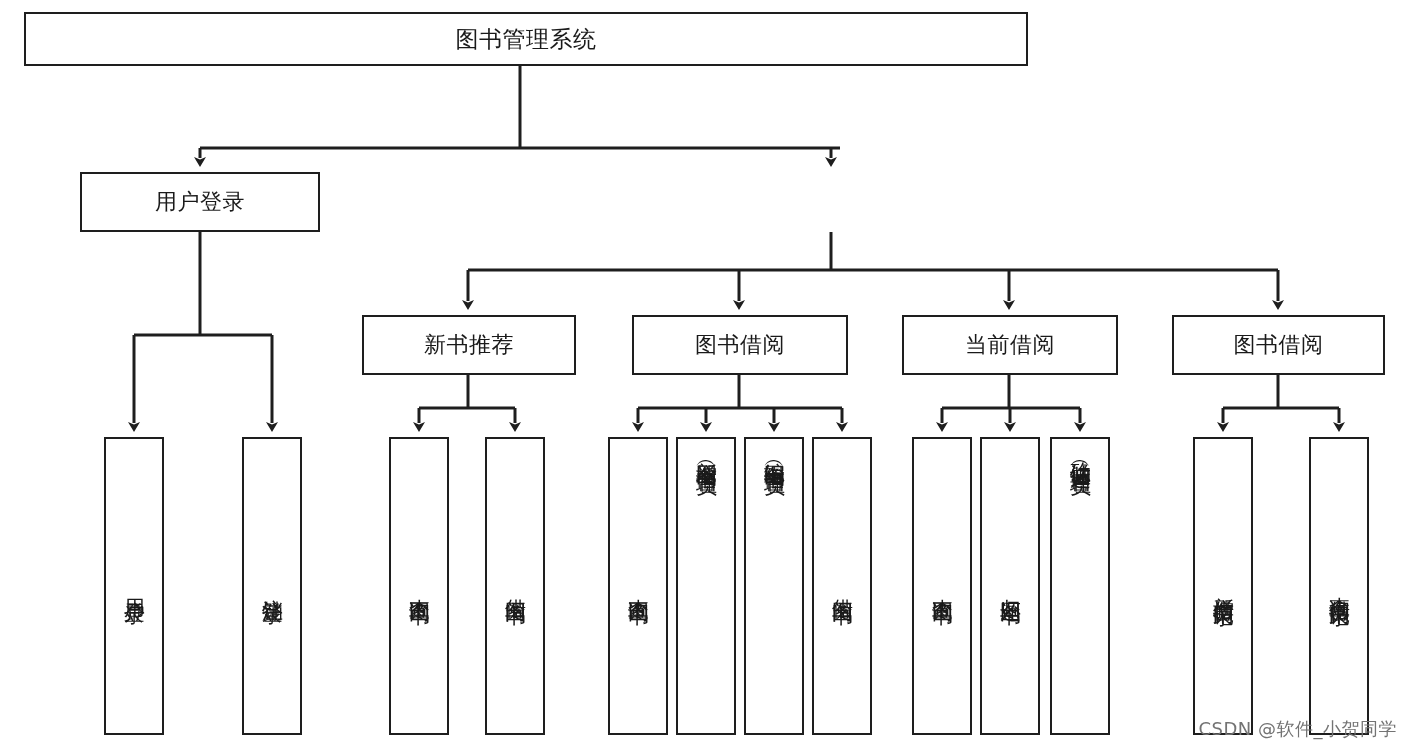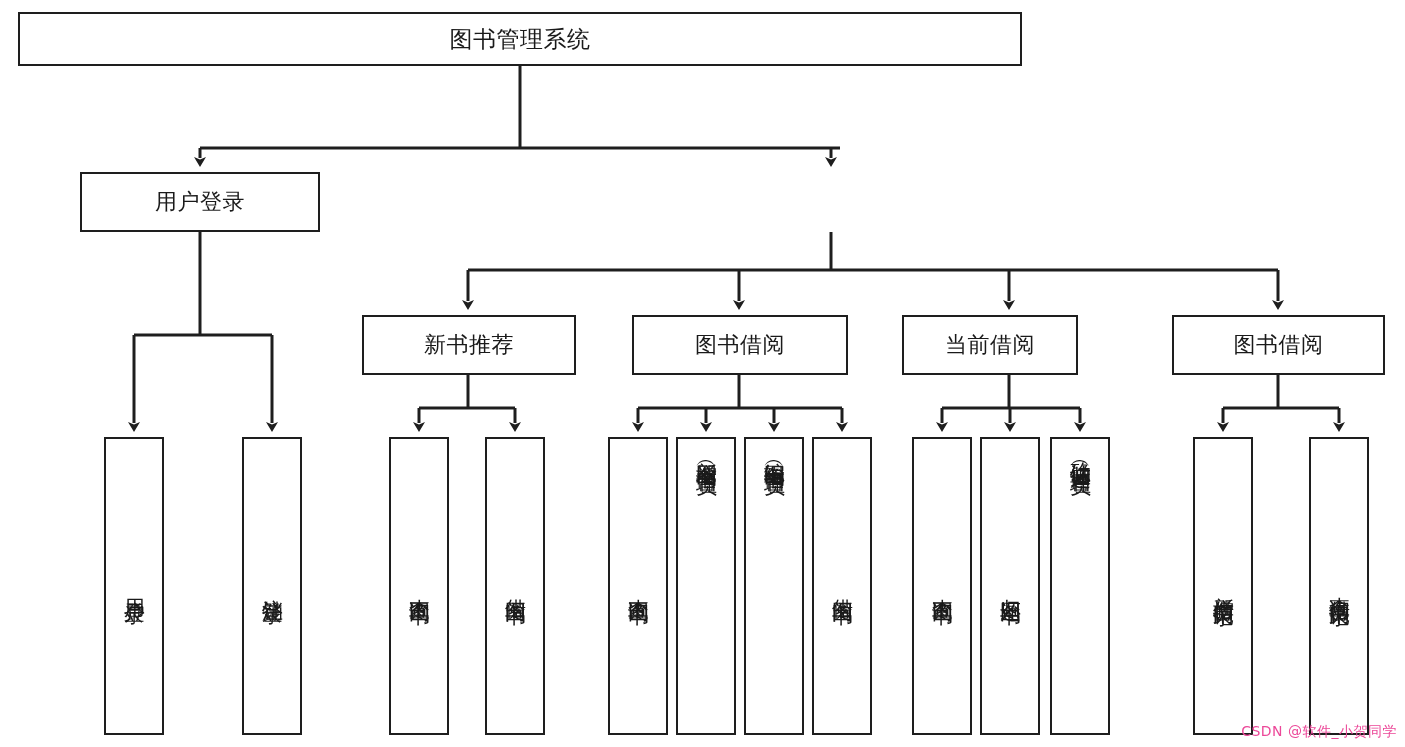--- a/index.html
+++ b/index.html
@@ -62,22 +62,22 @@
     display: block;
   }
   .node.leaf.center-text {
     align-items: center;
     padding-top: 0;
   }
   .watermark {
     position: absolute;
     right: 8px;
     bottom: 6px;
-    font-size: 14px;
-    color: #ec4899;
+    font-size: 18px;
+    color: #737373;
     letter-spacing: 0.5px;
     z-index: 5;
     white-space: nowrap;
   }
 </style>
 </head>
 <body>
 
 <div id="diagram-root">
 
@@ -124,35 +124,35 @@
       <path d="M1010,408 L1010,423" marker-end="url(#arrow)"></path>
       <path d="M1080,408 L1080,423" marker-end="url(#arrow)"></path>
 
       <path d="M1278,375 L1278,408"></path>
       <path d="M1223,408 L1339,408"></path>
       <path d="M1223,408 L1223,423" marker-end="url(#arrow)"></path>
       <path d="M1339,408 L1339,423" marker-end="url(#arrow)"></path>
     </g>
   </svg>
 
-  <div class="node root" style="left:18px; top:12px; width:1004px; height:54px;">
+  <div class="node root" style="left:24px; top:12px; width:1004px; height:54px;">
     <span class="node-label">图书管理系统</span>
   </div>
 
   <div class="node level1" style="left:80px; top:172px; width:240px; height:60px;">
     <span class="node-label">用户登录</span>
   </div>
 
   <div class="node level2" style="left:362px; top:315px; width:214px; height:60px;">
     <span class="node-label">新书推荐</span>
   </div>
   <div class="node level2" style="left:632px; top:315px; width:216px; height:60px;">
     <span class="node-label">图书借阅</span>
   </div>
-  <div class="node level2" style="left:902px; top:315px; width:176px; height:60px;">
+  <div class="node level2" style="left:902px; top:315px; width:216px; height:60px;">
     <span class="node-label">当前借阅</span>
   </div>
   <div class="node level2" style="left:1172px; top:315px; width:213px; height:60px;">
     <span class="node-label">图书借阅</span>
   </div>
 
   <div class="node leaf center-text" style="left:104px; top:437px; width:60px; height:298px;">
     <span class="node-label">用户登录</span>
   </div>
   <div class="node leaf center-text" style="left:242px; top:437px; width:60px; height:298px;">

